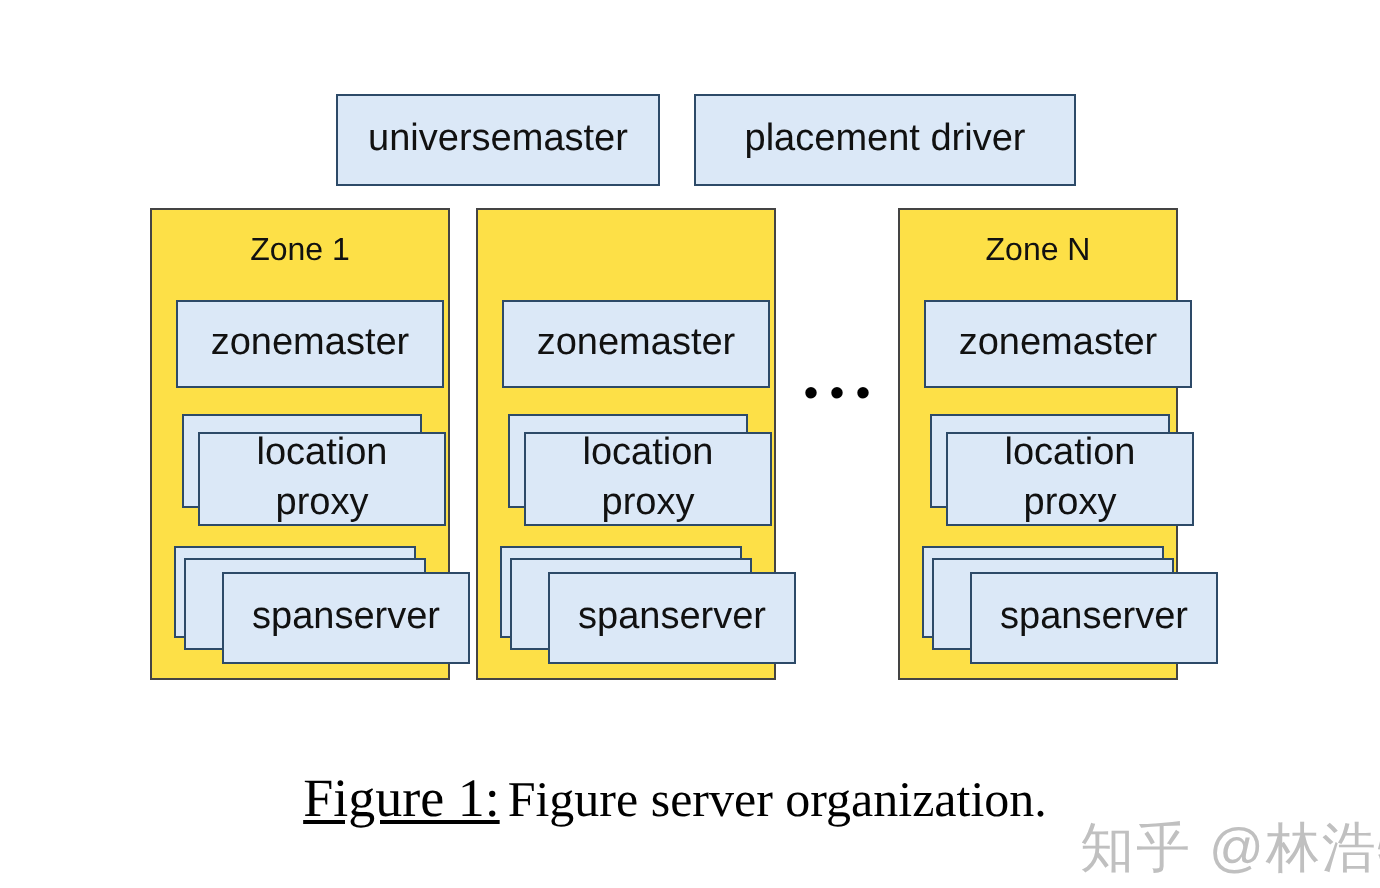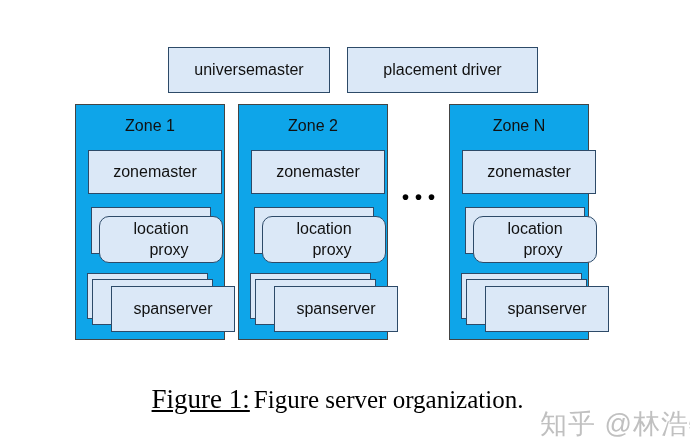--- a/index.html
+++ b/index.html
@@ -19,30 +19,30 @@
     overflow: hidden;
     margin: 0 auto;
   }
   .box {
     position: absolute;
     background: var(--box-fill);
     border: 1.5px solid var(--box-border);
     display: flex;
     align-items: center;
     justify-content: center;
-    font-size: 16px;
+    font-size: 19px;
     color: var(--text);
-    text-align: right;
+    text-align: center;
   }
-  .multiline { white-space: pre-line; line-height: 1.3; border-radius: 10px; }
+  .multiline { white-space: pre-line; line-height: 1.3; }
   .zone {
     position: absolute;
     top: 104px;
     height: 236px;
-    background: #0ea5e9;
+    background: #fde047;
     border: 1.5px solid var(--zone-border);
   }
   .zone-1 { left: 75px;  width: 150px; }
   .zone-2 { left: 238px; width: 150px; }
   .zone-n { left: 449px; width: 140px; }
   .zone-title {
     position: absolute;
     top: 12px; left: 0; right: 0;
     text-align: center;
     font-size: 16px;
@@ -108,21 +108,20 @@
 proxy</span>
     </div>
     <div class="box span-b1"></div>
     <div class="box span-b2"></div>
     <div class="box span-b3">
       <span>spanserver</span>
     </div>
   </div>
 
   <div class="zone zone-2">
-    <div class="zone-title">Zone 2</div>
     <div class="box zonemaster">
       <span>zonemaster</span>
     </div>
     <div class="box loc-back"></div>
     <div class="box loc-front multiline">
       <span class="multiline">location
 proxy</span>
     </div>
     <div class="box span-b1"></div>
     <div class="box span-b2"></div>

